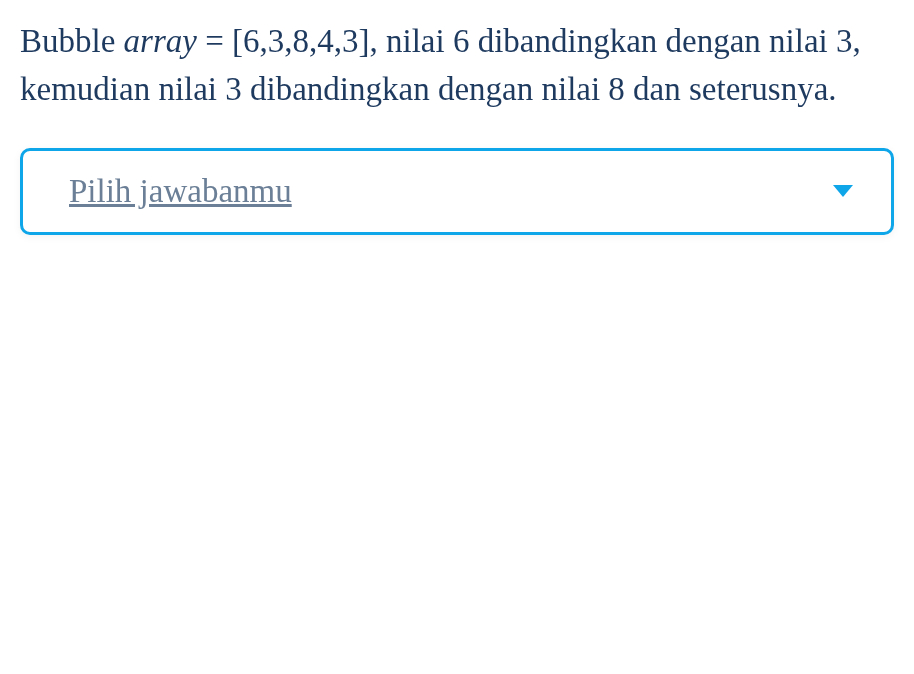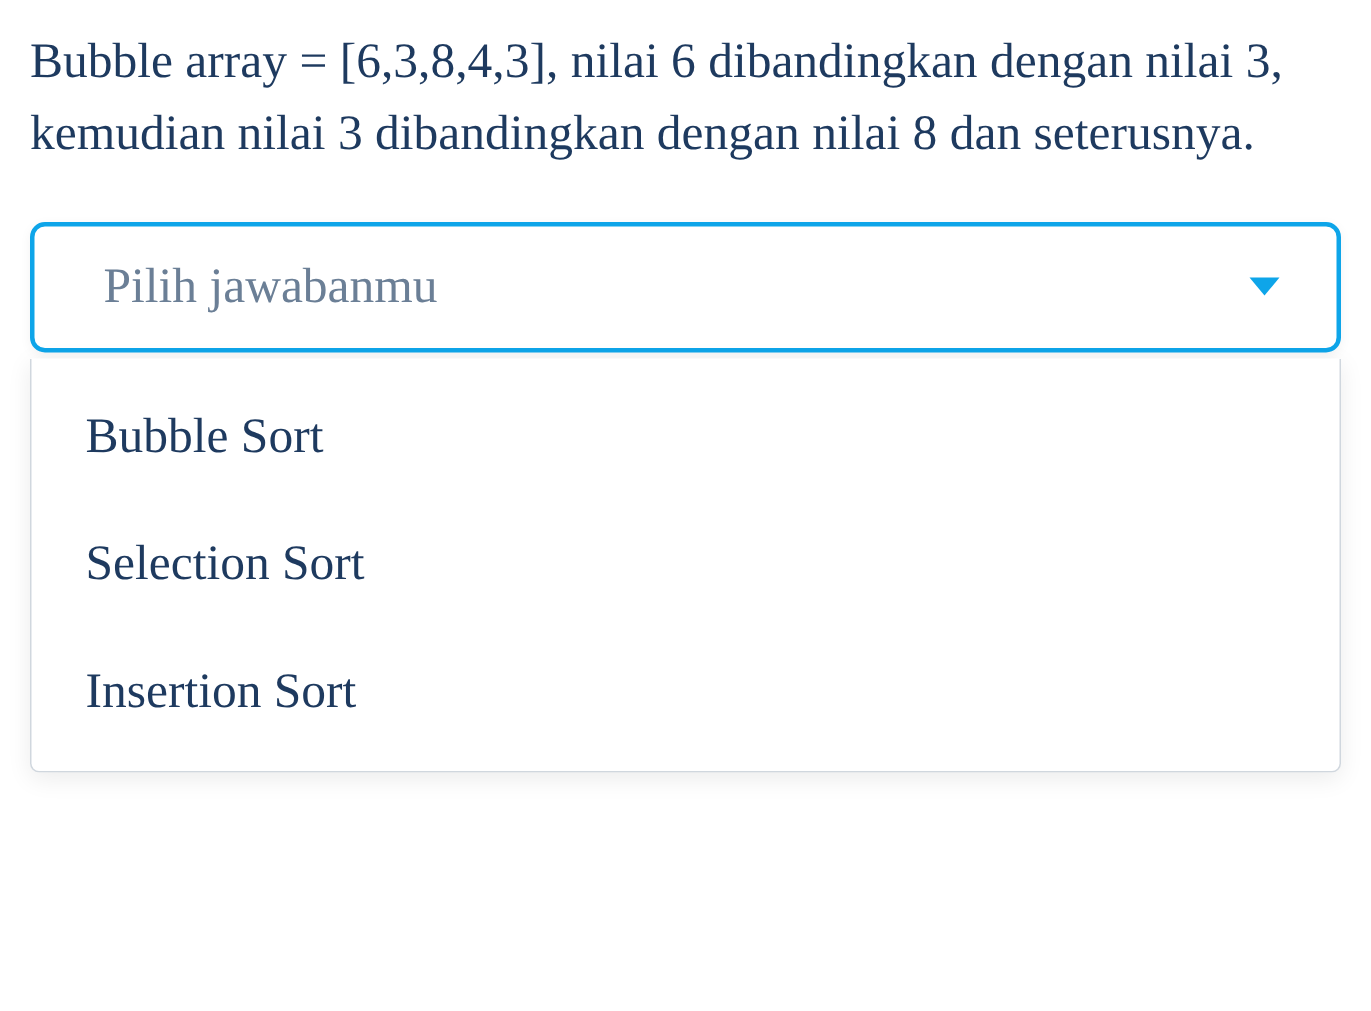--- a/index.html
+++ b/index.html
@@ -13,38 +13,40 @@
       padding: 18px 20px;
       width: 914px;
     }
     .question {
       color: #1e3a5f;
       font-size: 33px;
       line-height: 1.45;
       margin-bottom: 34px;
     }
     .question .italic {
+      font-style: italic;
     }
     .dropdown-container {
       position: relative;
     }
     .dropdown-trigger {
       border: 3px solid #0ea5e9;
       border-radius: 10px;
       background: #ffffff;
       padding: 22px 30px 22px 46px;
       display: flex;
       align-items: center;
       justify-content: space-between;
       cursor: pointer;
       box-shadow: 0 2px 8px rgba(0,0,0,0.05);
     }
     .dropdown-placeholder {
       color: #6b7f96;
       font-size: 33px;
+      text-decoration: underline;
     }
     .chevron {
       width: 0;
       height: 0;
       border-left: 10px solid transparent;
       border-right: 10px solid transparent;
       border-top: 12px solid #0ea5e9;
       margin-right: 8px;
     }
     .dropdown-list {
@@ -69,18 +71,13 @@
 
 <div class="question">
   <span>Bubble </span><span class="italic">array</span><span> = [6,3,8,4,3], nilai 6 dibandingkan dengan nilai 3, kemudian nilai 3 dibandingkan dengan nilai 8 dan seterusnya.</span>
 </div>
 
 <div class="dropdown-container">
   <div class="dropdown-trigger">
     <span class="dropdown-placeholder">Pilih jawabanmu</span>
     <span class="chevron"></span>
   </div>
-  <div class="dropdown-list">
-    <div class="dropdown-item">Bubble Sort</div>
-    <div class="dropdown-item">Selection Sort</div>
-    <div class="dropdown-item">Insertion Sort</div>
-  </div>
 </div>
 
 </body></html>

